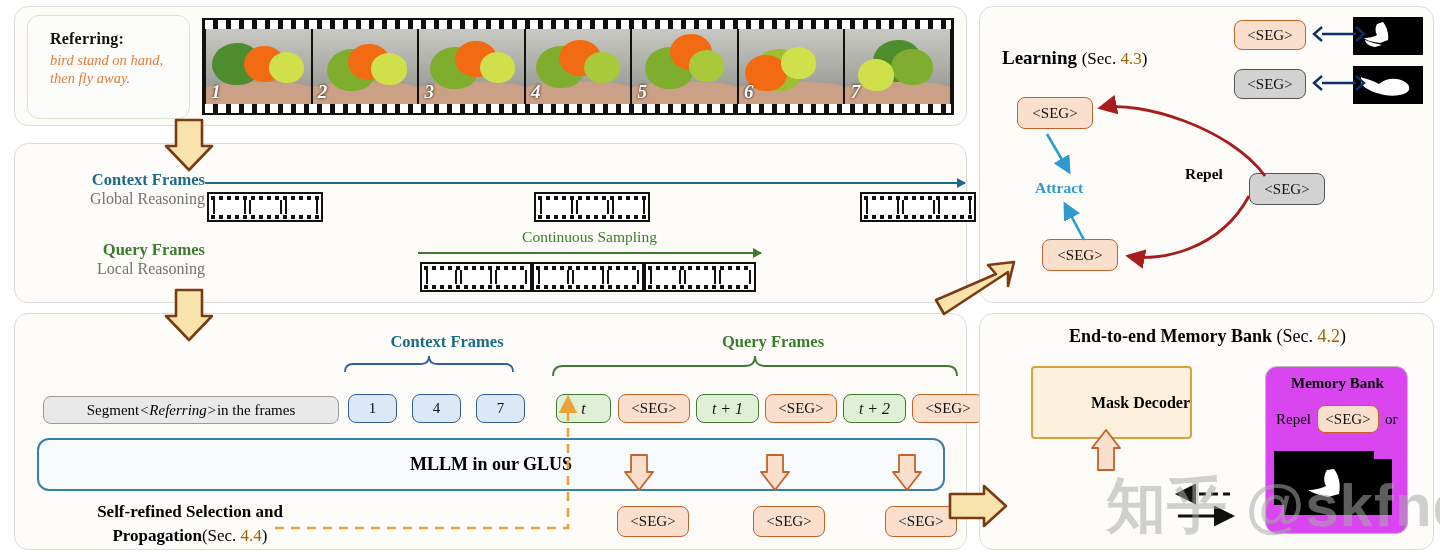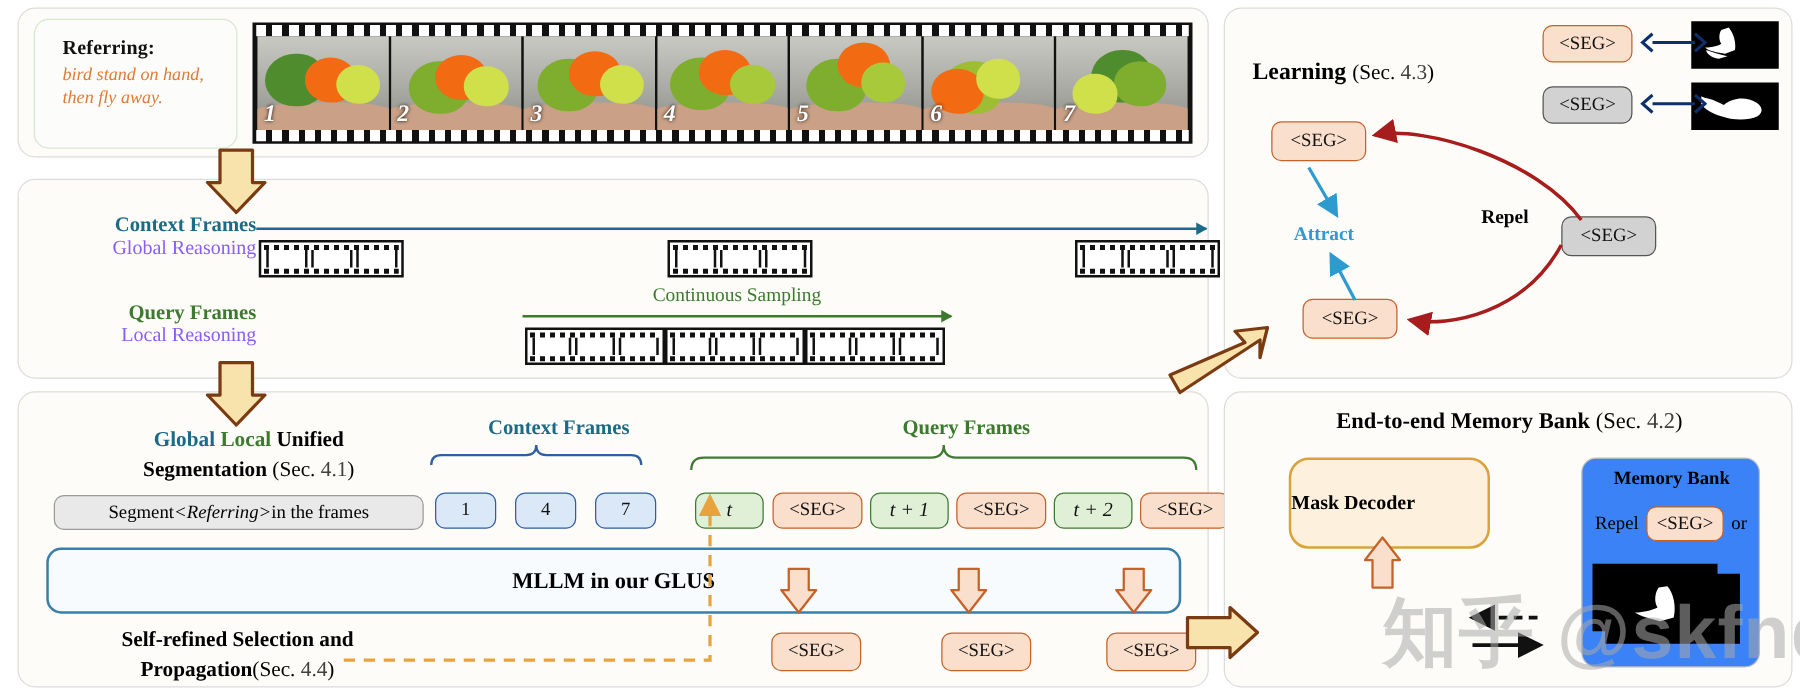--- a/index.html
+++ b/index.html
@@ -25,37 +25,37 @@
   .frm .b1{position:absolute;width:46%;height:56%;border-radius:52% 46% 44% 50%;}
   .frm .b2{position:absolute;width:40%;height:48%;border-radius:50% 50% 46% 50%;}
   .frm .b3{position:absolute;width:34%;height:42%;border-radius:50% 50% 46% 50%;}
   .frm .num{position:absolute;left:5%;bottom:2%;color:#fff;font-style:italic;font-weight:bold;
       font-size:19px;text-shadow:0 0 3px #000;font-family:"Liberation Serif",serif;}
   
   #panel-b{left:14px;top:143px;width:953px;height:160px;}
   #ctx-label{position:absolute;left:30px;top:26px;width:160px;text-align:right;}
   #qry-label{position:absolute;left:30px;top:96px;width:160px;text-align:right;}
   .grp-t{font-weight:bold;font-size:16.5px;}
-  .grp-s{font-size:16px;color:#8b5cf6;}
+  .grp-s{font-size:16px;color:#737373;}
   .teal{color:#1b6a88;} .green{color:#3c7a2e;}
   .axis{position:absolute;height:2px;}
   .axis .ah{position:absolute;right:-1px;top:-4px;width:0;height:0;
       border-top:5px solid transparent;border-bottom:5px solid transparent;}
   .axis-lab{position:absolute;font-size:15.5px;}
   .strip{position:absolute;background:#fff;border:2.5px solid #111;box-sizing:border-box;
       display:flex;padding:6px 2px;}
   .strip .p{position:absolute;left:2px;right:2px;height:4px;
       background:repeating-linear-gradient(to right,#111 0 4px,#fff 4px 8px);}
   .strip .p.t{top:1.5px;} .strip .p.b{bottom:1.5px;}
   .strip .c{flex:1;margin:0 1.5px;background:#fff;border-left:2.5px solid #111;border-right:2.5px solid #111;}
   
   #panel-c{left:14px;top:313px;width:953px;height:237px;}
   #glus-title{position:absolute;left:34px;top:26px;width:300px;text-align:center;
       font-weight:bold;font-size:17px;line-height:1.4;}
-  .sec{color:#404040;font-weight:normal;}
+  .sec{color:#a16207;font-weight:normal;}
   .secwrap{font-weight:normal;}
   #prompt-box{position:absolute;left:28px;top:82px;width:296px;height:28px;
       background:#e9e9e9;border:1.4px solid #9a9a9a;border-radius:8px;box-sizing:border-box;
       display:flex;align-items:center;justify-content:center;font-size:15px;white-space:nowrap;}
   #prompt-box i{font-style:italic;}
   #mllm-bar{position:absolute;left:22px;top:124px;width:908px;height:53px;
       background:#f7fbfd;border:2px solid #3b7ea8;border-radius:12px;box-sizing:border-box;
       display:flex;align-items:center;justify-content:center;}
   #mllm-bar span{font-weight:bold;font-size:18px;}
   #selfref{position:absolute;left:30px;top:186px;width:290px;text-align:center;
@@ -70,28 +70,28 @@
   .tok.ital{font-style:italic;font-weight:normal;font-size:16px;}
   
   #panel-d{left:979px;top:6px;width:455px;height:297px;}
   #ocl-title{position:absolute;left:22px;top:12px;width:230px;font-weight:bold;font-size:19px;line-height:1.35;}
   .lr{position:absolute;font-weight:bold;font-size:15.5px;}
   .mask{position:absolute;background:#000;overflow:hidden;}
   
   #panel-e{left:979px;top:313px;width:455px;height:237px;}
   #emb-title{position:absolute;left:0;top:12px;width:455px;text-align:center;font-weight:bold;font-size:18px;}
   #mask-decoder{position:absolute;left:51px;top:52px;width:161px;height:73px;
-      background:#fdf0dc;border:2px solid #d9a23c;border-radius:16px;box-sizing:border-box;
-      display:flex;align-items:center;justify-content:flex-start;font-weight:bold;font-size:16px;}
+      background:#fdf0dc;border:2px solid #d9a23c;border-radius:4px;box-sizing:border-box;
+      display:flex;align-items:center;justify-content:flex-end;font-weight:bold;font-size:16px;}
   #mem-attn{position:absolute;left:51px;top:157px;width:161px;height:63px;
       background:#bfe0f5;border:2px solid #3b7ea8;border-radius:12px;box-sizing:border-box;
       display:flex;align-items:center;justify-content:center;text-align:center;
       font-weight:bold;font-size:15.5px;line-height:1.2;}
   #mem-bank{position:absolute;left:285px;top:52px;width:143px;height:168px;
-      background:#3b82f6;border:1.6px solid #bdbdbd;border-radius:12px;box-sizing:border-box;padding-left:14px;}
+      background:#d946ef;border:1.6px solid #bdbdbd;border-radius:12px;box-sizing:border-box;padding-left:14px;}
   #mem-bank-title{position:absolute;left:0;top:8px;width:143px;text-align:center;font-weight:bold;font-size:15px;}
   
   svg.ov{position:absolute;left:0;top:0;width:1440px;height:556px;pointer-events:none;}
   #watermark{position:absolute;left:1106px;top:466px;font-size:60px;color:rgba(170,170,170,.55);
       font-family:"Liberation Sans",sans-serif;font-weight:bold;letter-spacing:1px;white-space:nowrap;}
 </style>
 </head>
 <body>
 
 <div class="panel" id="panel-a">
@@ -222,27 +222,20 @@
   <div class="strip" style="left:629px;top:118px;width:112px;height:30px;">
     <div class="p t"></div>
       <div class="p b"></div>
       <div class="c"></div>
       <div class="c"></div>
       <div class="c"></div>
   </div>
 </div>
 
 <div class="panel" id="panel-c">
-  <div id="glus-title">
-    <span class="teal">Global</span>
-    <span class="green">Local</span>
-    <span>Unified</span><br>
-    <span>Segmentation</span>
-    <span class="secwrap">(Sec.&nbsp;<span class="sec">4.1</span>)</span>
-  </div>
 
   <div id="prompt-box">
     <span>Segment </span>
       <i>&lt;Referring&gt;</i>
       <span> in the frames</span>
   </div>
 
   <div class="brk-lab teal" style="left:352px;top:18px;width:160px;text-align:center;">Context Frames</div>
   <div class="brk-lab green" style="left:648px;top:18px;width:220px;text-align:center;">Query Frames</div>
 

